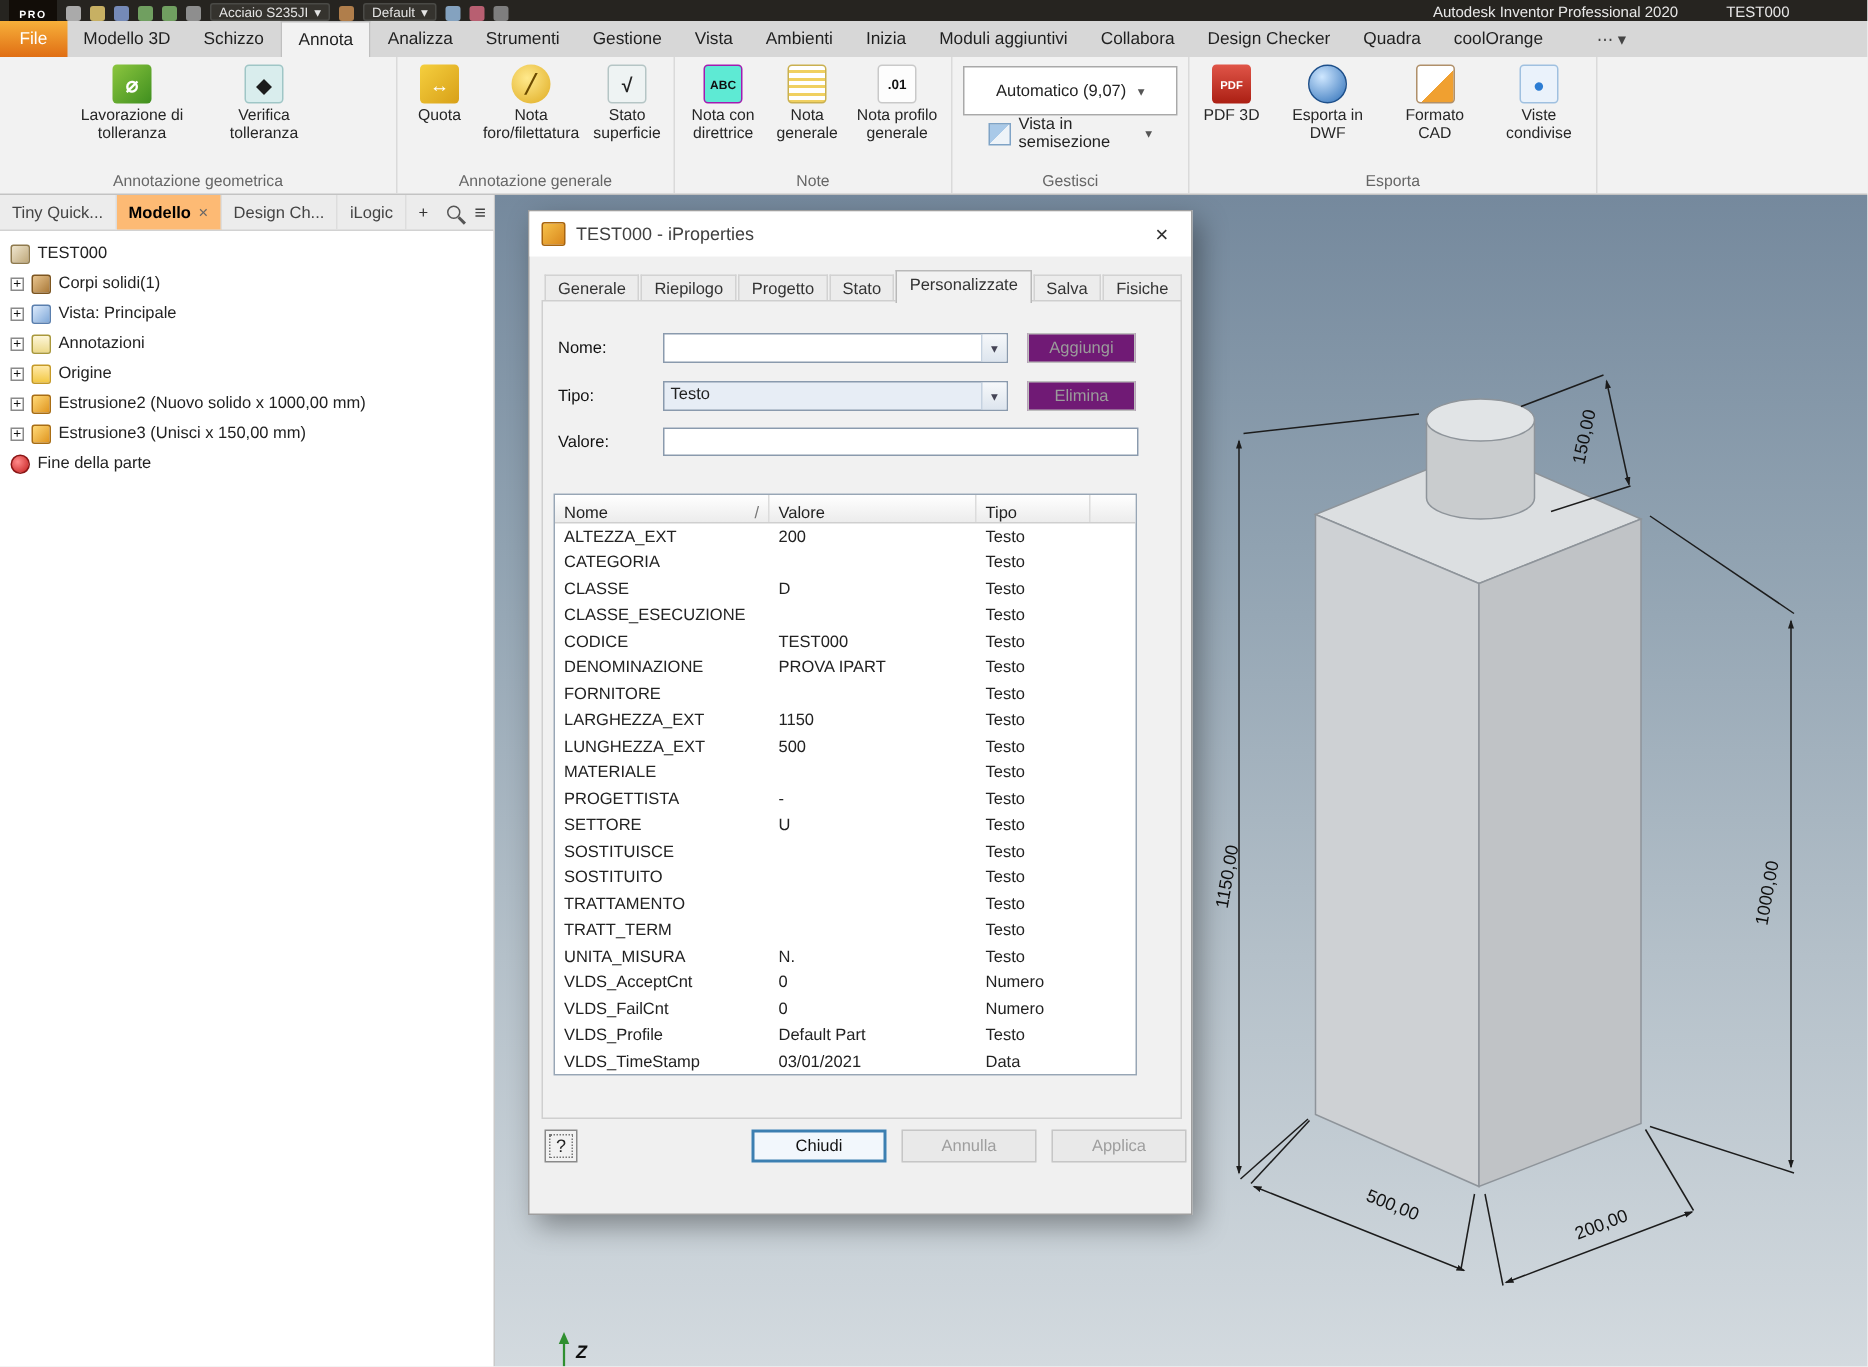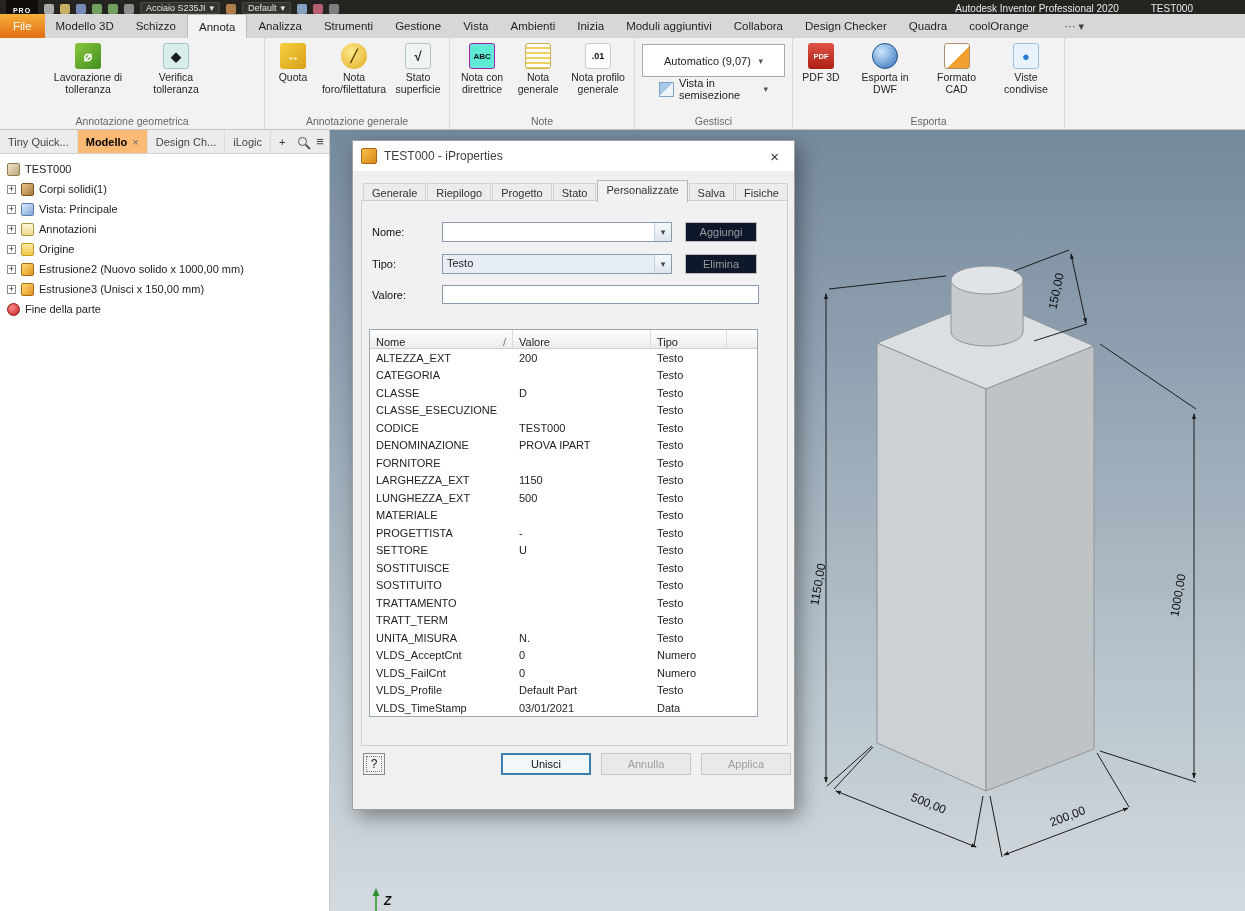--- a/index.html
+++ b/index.html
@@ -90,21 +90,21 @@
 #dtabs{position:absolute;left:10px;top:39px;display:flex;align-items:flex-end}
 .dtab{padding:3px 8px;border:1px solid #d2d2d2;border-bottom:none;background:#ececec;font-size:11px;color:#333;margin-right:1px;height:19px;white-space:nowrap}
 .dtab[data-state="active"]{background:#f1f1f1;height:22px;border-color:#b9b9b9;position:relative;z-index:2}
 #tabpage{position:absolute;left:8px;top:59px;width:427px;height:546px;border:1px solid #cfcfcf;background:#f1f1f1}
 .flabel{position:absolute;left:10px;font-size:11px;color:#111}
 .combo{position:absolute;height:20px;border:1px solid #8a9aad;background:#fff;display:flex;align-items:stretch}
 .combo .cval{flex:1;padding:2px 4px;font-size:11px;border:none;outline:none;background:transparent;font-family:"Liberation Sans",sans-serif}
 .combo .cbtn{width:17px;border-left:1px solid #c5d2e0;background:linear-gradient(#f6f8fa,#dde5ee);display:flex;align-items:center;justify-content:center;color:#445;font-size:9px}
 .combo.filled{background:#e7edf5}
 .tinput{position:absolute;height:19px;border:1px solid #8a9aad;background:#fff;padding:0 4px;font-size:11px;font-family:"Liberation Sans",sans-serif;outline:none}
-.dbtn-dis{position:absolute;width:72px;height:20px;background:#0f172a;border:1px solid #bdbdbd;color:#9b9b9b;display:flex;align-items:center;justify-content:center;font-size:11px}
+.dbtn-dis{position:absolute;width:72px;height:20px;background:#701a75;border:1px solid #bdbdbd;color:#9b9b9b;display:flex;align-items:center;justify-content:center;font-size:11px}
 #ptable{position:absolute;left:7px;top:128px;width:389px;height:388px;background:#fff;border:1px solid #98a6b5;display:flex;flex-direction:column;overflow:hidden}
 #pt-head{display:flex;height:19px;background:linear-gradient(#fff,#ececec);border-bottom:1px solid #cfcfcf;flex:0 0 19px}
 .hc{padding:0 6px;font-size:11px;color:#222;border-right:1px solid #dcdcdc;display:flex;align-items:flex-end}
 .hc.w1{width:143px}.hc.w2{width:138px}.hc.w3{width:76px}.hc.fill{flex:1;border-right:none}
 .hsort{margin-left:auto;color:#777}
 .dt-row{display:flex;height:17.5px;align-items:center;flex:0 0 17.5px}
 .dt-row span{padding:0 6px;font-size:11px;white-space:nowrap;overflow:hidden}
 .c1{width:143px}.c2{width:138px}.c3{width:76px}
 #dlg-help{position:absolute;left:10px;top:612px;width:22px;height:22px;border:1px solid #8a8a8a;background:#f2f2f2;display:flex;align-items:center;justify-content:center;font-size:12px;outline:1px dotted #777;outline-offset:-4px}
 .btn{position:absolute;top:612px;width:90px;height:22px;display:flex;align-items:center;justify-content:center;font-size:11px}
@@ -491,16 +491,16 @@
           <span class="c3">Testo</span>
         </div><div class="dt-row">
           <span class="c1">VLDS_TimeStamp</span>
           <span class="c2">03/01/2021</span>
           <span class="c3">Data</span>
         </div></div>
     </div>
   </div>
 
   <div id="dlg-help">?</div>
-  <div class="btn" id="btn-chiudi">Unisci</div>
+  <div class="btn" id="btn-chiudi">Chiudi</div>
   <div class="btn" id="btn-annulla">Annulla</div>
   <div class="btn" id="btn-applica">Applica</div>
 </div>
 
 </body></html>

